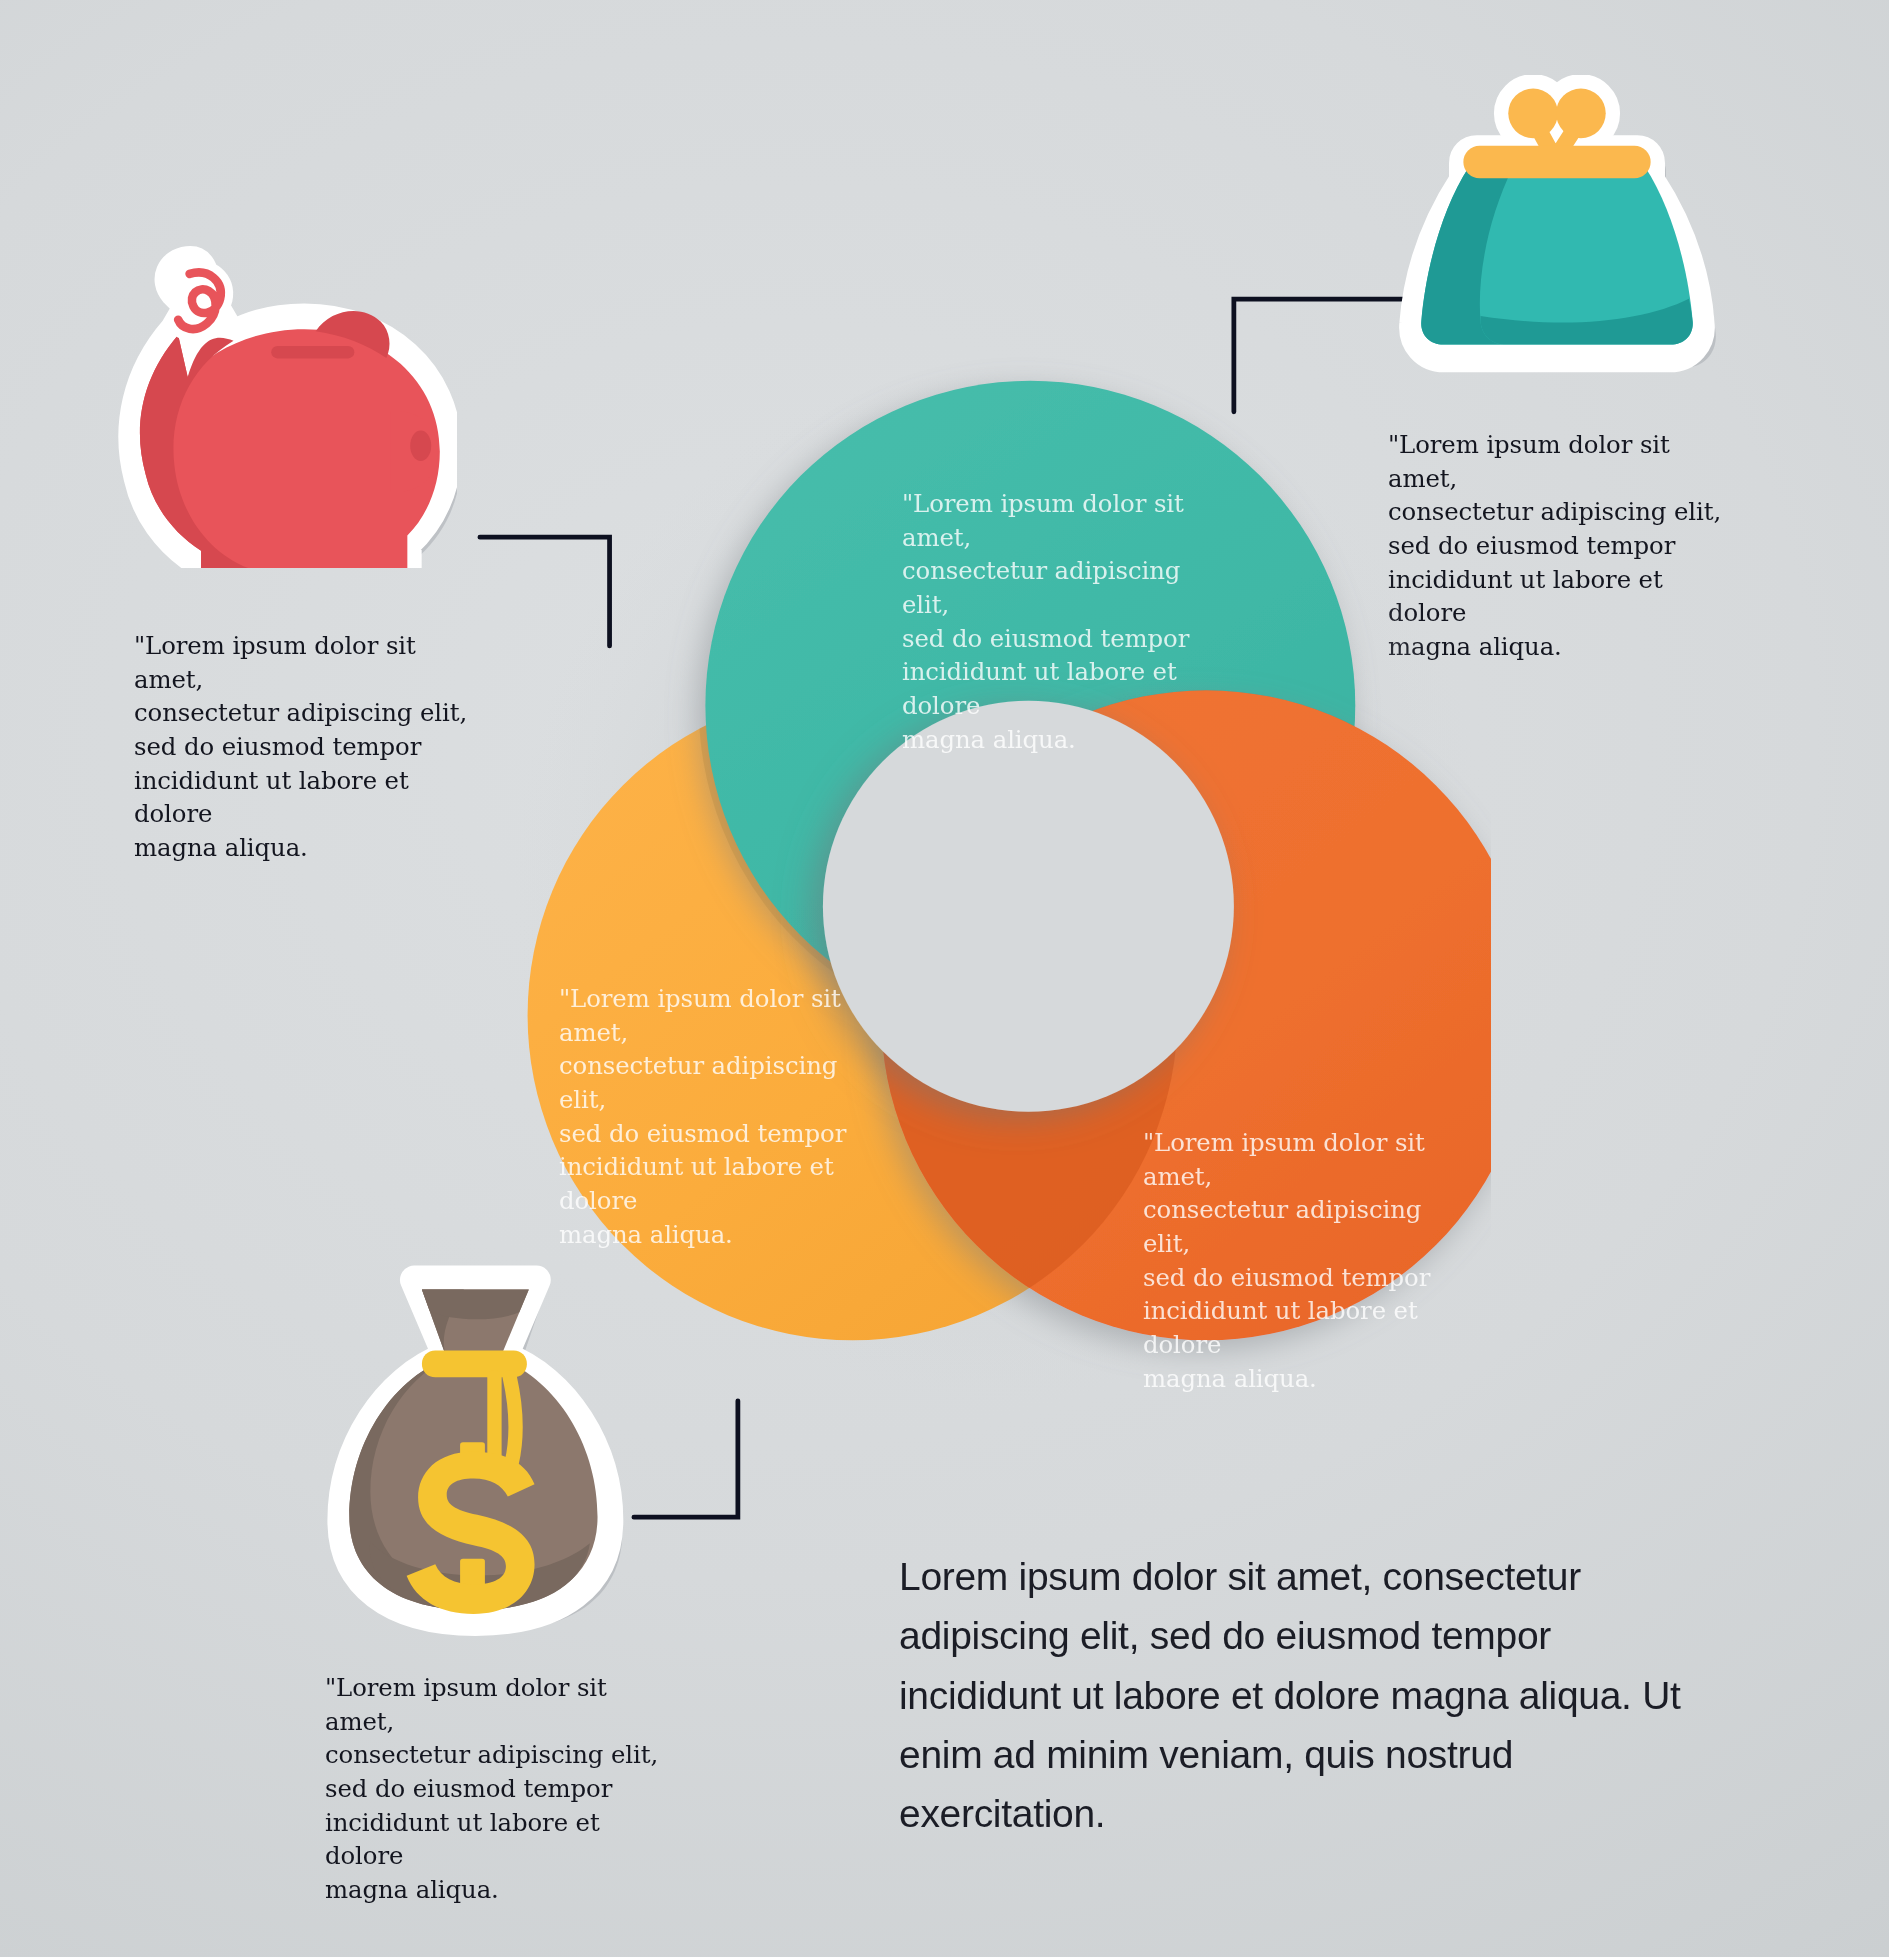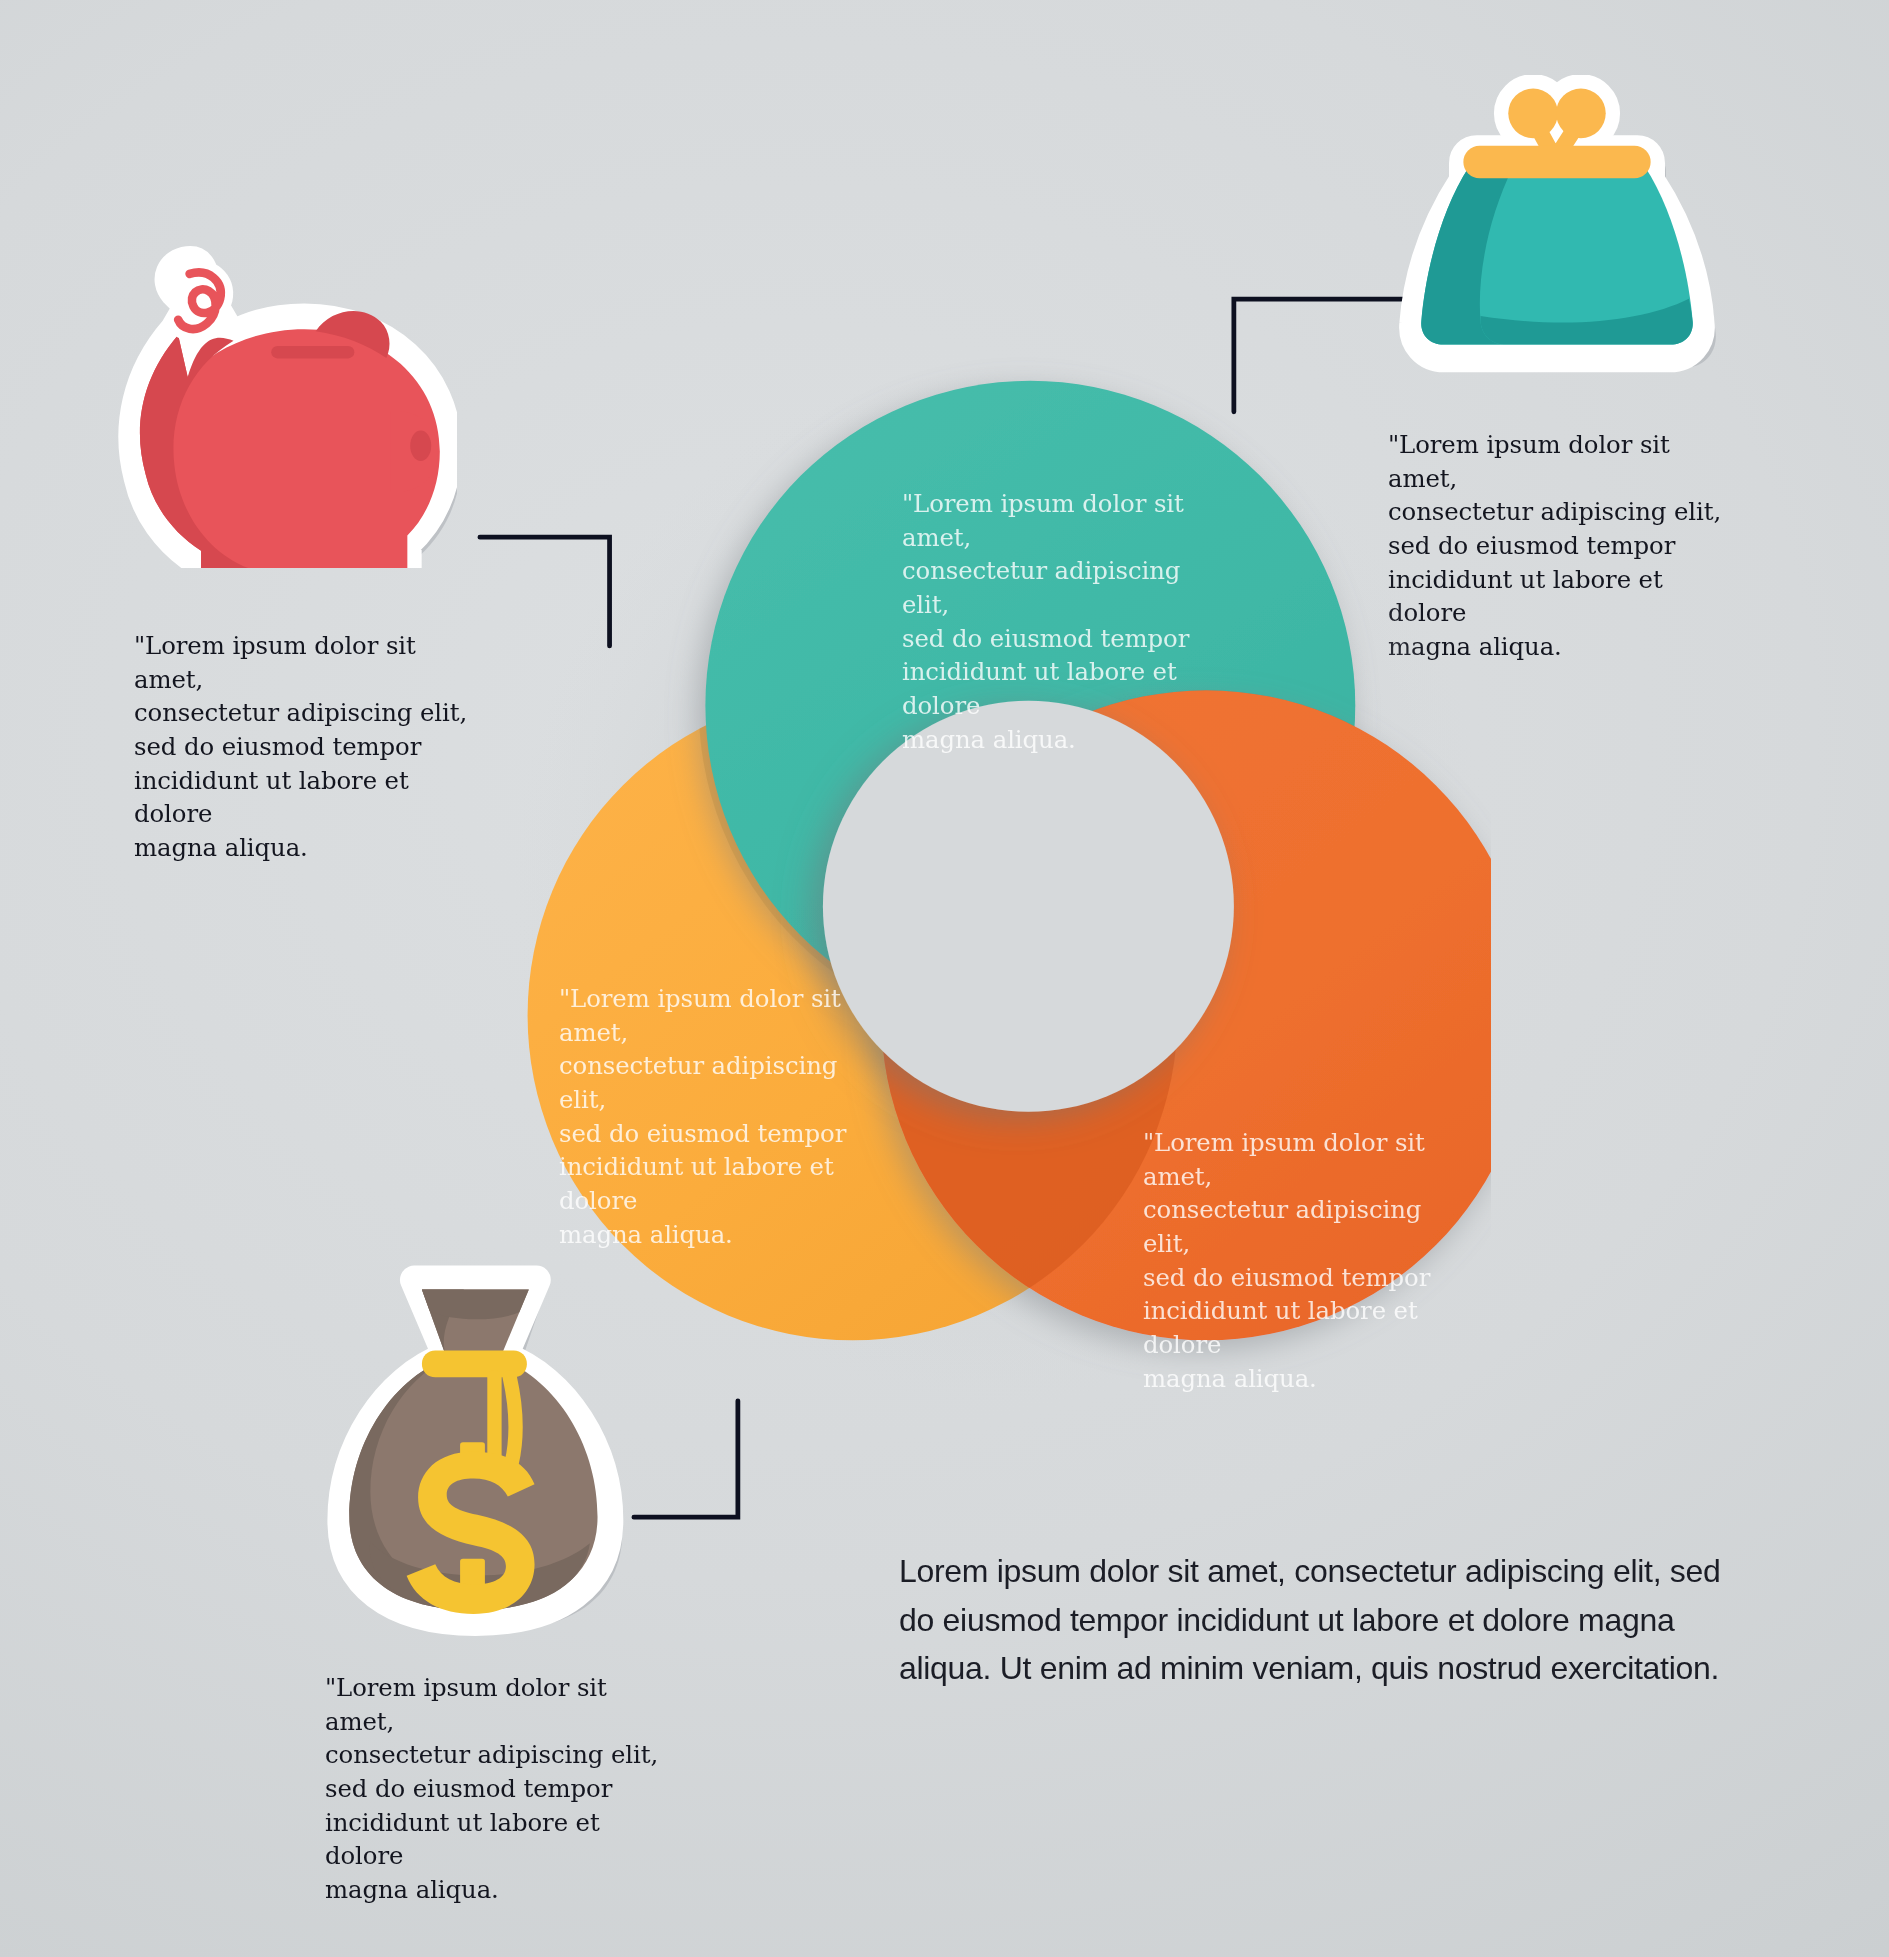--- a/index.html
+++ b/index.html
@@ -43,21 +43,21 @@
     white-space: pre-line;
     z-index: 40;
   }
 
   .footer-text {
     position: absolute;
     left: 899px;
     top: 1547px;
     width: 824px;
     font-family: "Liberation Sans", sans-serif;
-    font-size: 32px;
+    font-size: 39px;
     line-height: 1.52;
     color: #1b1d26;
     letter-spacing: -0.3px;
   }
 
   
   .connector {
     position: absolute;
     z-index: 30;
   }

